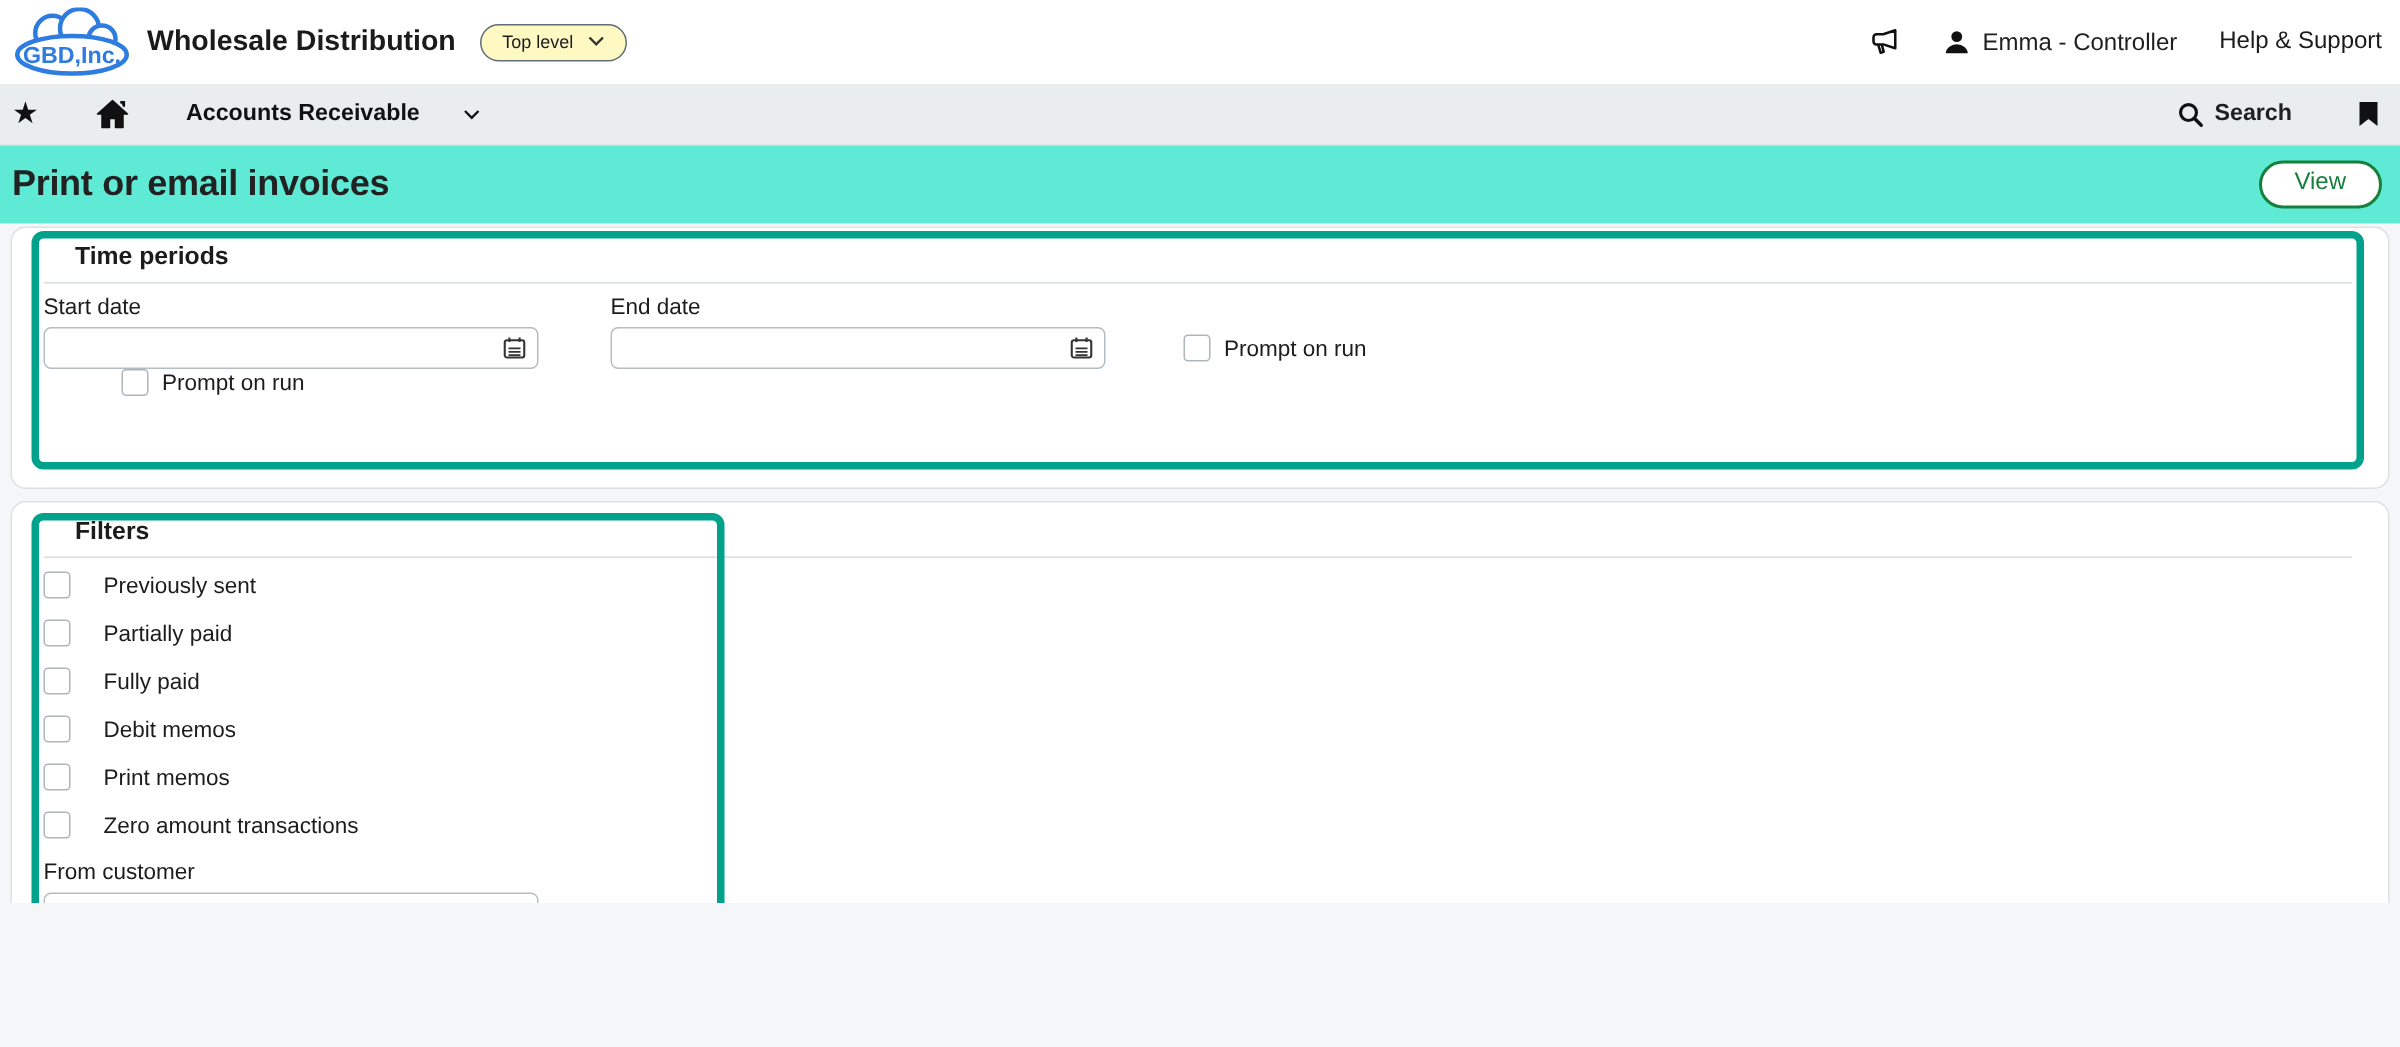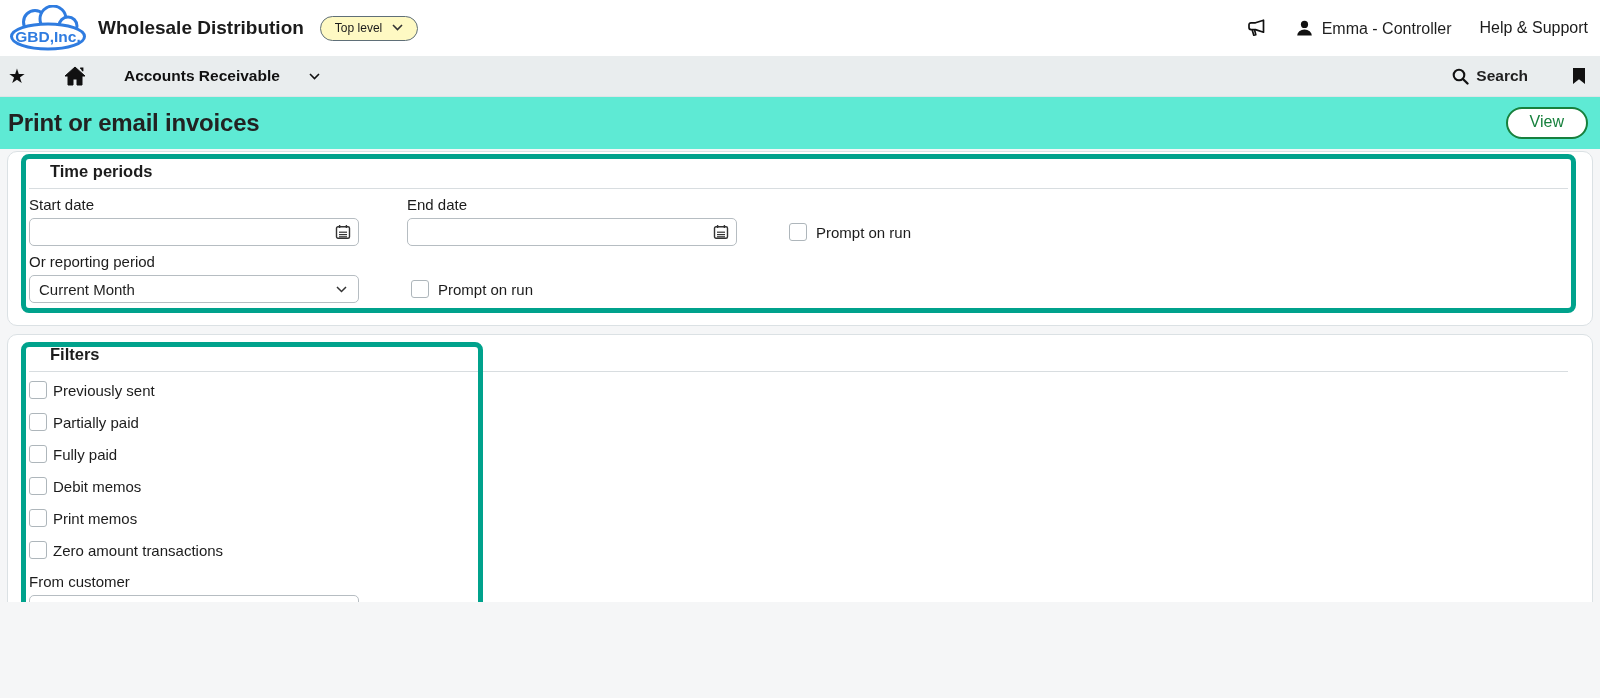--- a/index.html
+++ b/index.html
@@ -88,21 +88,21 @@
   .field-row { display:flex; align-items:flex-end; }
   .col-gap { margin-left:48px; }
   .inline-check { display:flex; align-items:center; gap:9px; margin-left:52px; margin-bottom:5px; cursor:pointer; }
   .checkbox {
     width:18px; height:18px; border:1px solid #aeb6bb; border-radius:3px;
     background:#fff; flex:0 0 auto; cursor:pointer;
   }
   .check-label { font-size:15px; color:#1c1c1c; }
 
   .cb-list { margin-top:9px; }
-  .cb-row { display:flex; align-items:center; gap:6px; margin-bottom:14px; cursor:pointer; }
+  .cb-row { display:flex; align-items:center; gap:22px; margin-bottom:14px; cursor:pointer; }
 
   svg { display:block; }
 </style>
 </head>
 <body>
 
 <div class="page">
 
   <div class="top-bar">
     <div class="logo">
@@ -215,29 +215,20 @@
         </div>
       </div>
 
       <div class="inline-check">
         <span class="checkbox"></span>
         <span class="check-label">Prompt on run</span>
       </div>
     </div>
 
     <div class="field-row">
-      <div>
-        <div class="field-label">Or reporting period</div>
-        <div class="fake-select">
-          <span>Current Month</span>
-          <svg width="11" height="7" viewBox="0 0 11 7">
-            <polyline points="1,1 5.5,5.5 10,1" fill="none" stroke="#333" stroke-width="1.5"></polyline>
-          </svg>
-        </div>
-      </div>
       <div class="inline-check">
         <span class="checkbox"></span>
         <span class="check-label">Prompt on run</span>
       </div>
     </div>
   </div>
 
   <div class="card card-filters">
     <div class="hl-box hl-filters"></div>
     <div class="section-title">Filters</div>

